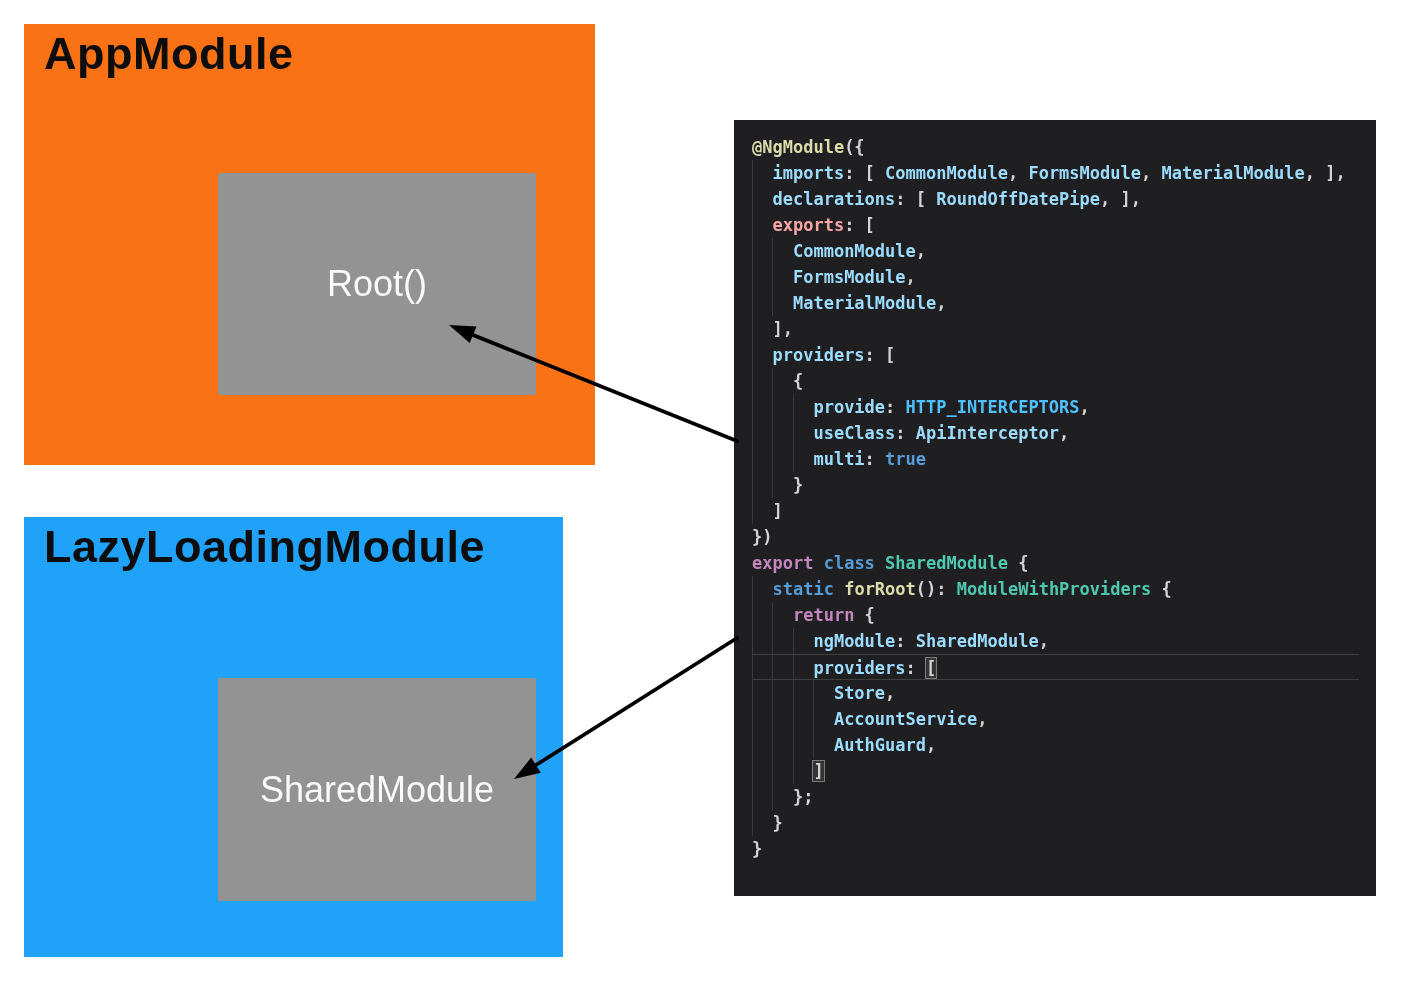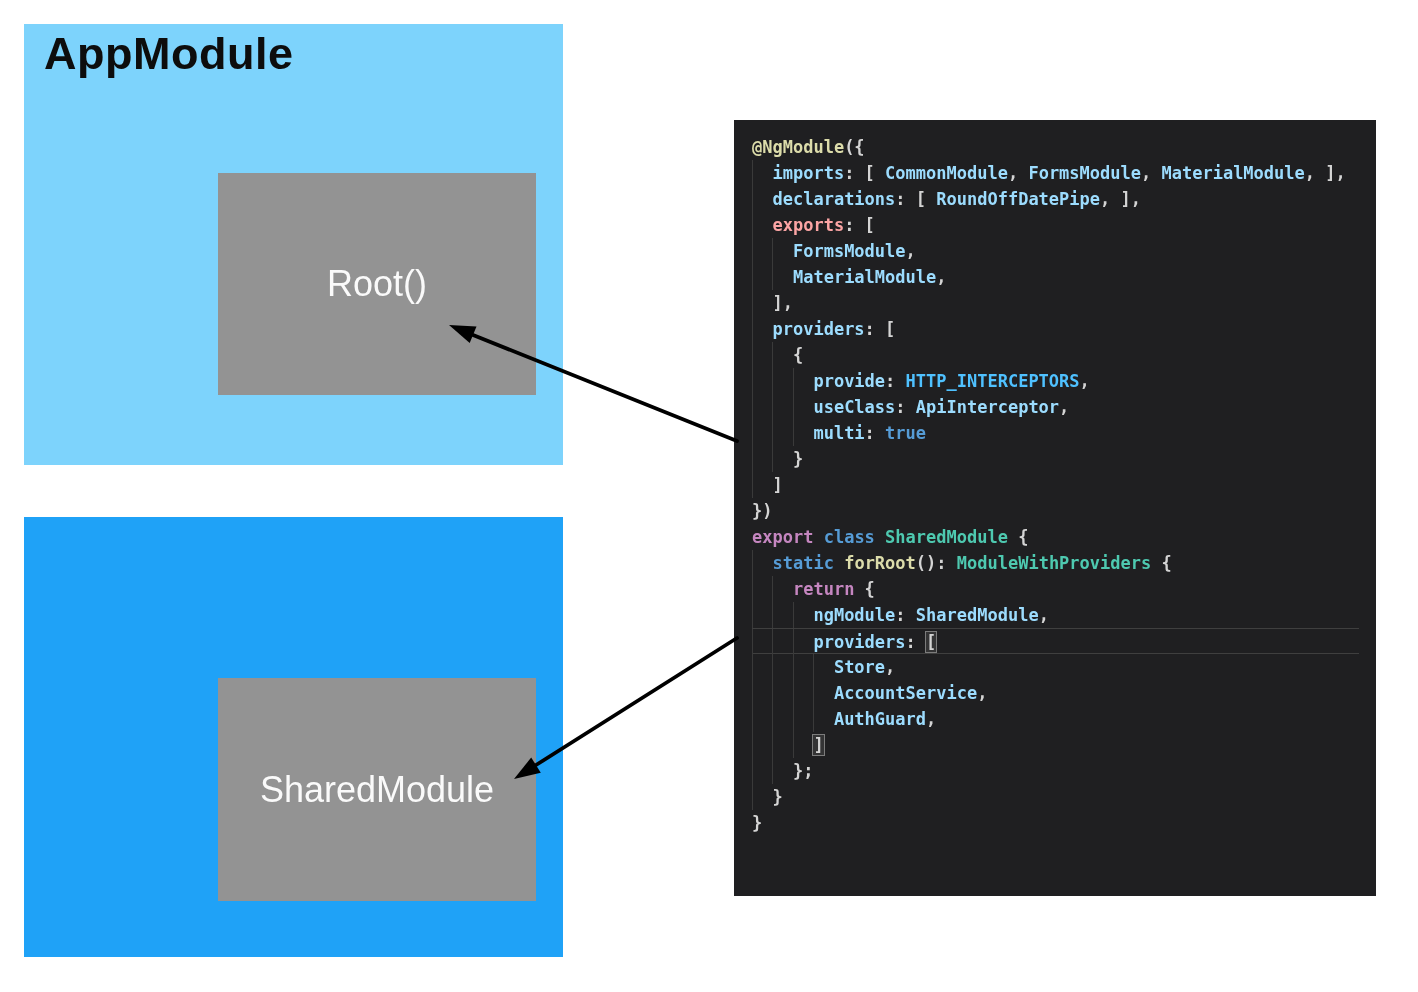--- a/index.html
+++ b/index.html
@@ -46,39 +46,41 @@
     position:absolute;top:0;width:1px;height:26px;background:#3a3a3a;
   }
   .tok{display:inline;}
   .tok.boxed{
     outline:1px solid #7c7c7c;background:rgba(128,128,128,0.22);
   }
 </style>
 </head>
 <body>
 
-<div id="app-module" class="module-box" style="background-color: #7dd3fc;">
+<div id="app-module" class="module-box" style="background-color: #f97316; padding-left: 32px;">
   <div class="module-title">AppModule</div>
   <div id="app-inner" class="inner-box" style="background-color: rgb(147, 147, 147);">
     <div class="inner-label">Root()</div>
   </div>
 </div>
 
 <div id="lazy-module" class="module-box" style="background-color: rgb(31, 162, 247);">
+  <div class="module-title">LazyLoadingModule</div>
   <div id="lazy-inner" class="inner-box" style="background-color: rgb(147, 147, 147);">
     <div class="inner-label">SharedModule</div>
   </div>
 </div>
 
 <div id="code-panel" style="background-color: rgb(31, 31, 33);">
   <div id="code-lines">
       <div class="code-line"><span class="tok" style="color: rgb(220, 220, 170);">@NgModule</span><span class="tok" style="color: rgb(212, 212, 212);">({</span></div>
       <div class="code-line"><span class="indent-guide" style="left: 0ch;"></span><span class="tok" style="color: rgb(212, 212, 212);">  </span><span class="tok" style="color: rgb(156, 220, 254);">imports</span><span class="tok" style="color: rgb(212, 212, 212);">: [ </span><span class="tok" style="color: rgb(156, 220, 254);">CommonModule</span><span class="tok" style="color: rgb(212, 212, 212);">, </span><span class="tok" style="color: rgb(156, 220, 254);">FormsModule</span><span class="tok" style="color: rgb(212, 212, 212);">, </span><span class="tok" style="color: rgb(156, 220, 254);">MaterialModule</span><span class="tok" style="color: rgb(212, 212, 212);">, </span><span class="tok" style="color: rgb(212, 212, 212);">],</span></div>
       <div class="code-line"><span class="indent-guide" style="left: 0ch;"></span><span class="tok" style="color: rgb(212, 212, 212);">  </span><span class="tok" style="color: rgb(156, 220, 254);">declarations</span><span class="tok" style="color: rgb(212, 212, 212);">: [ </span><span class="tok" style="color: rgb(156, 220, 254);">RoundOffDatePipe</span><span class="tok" style="color: rgb(212, 212, 212);">, ],</span></div>
       <div class="code-line"><span class="indent-guide" style="left: 0ch;"></span><span class="tok" style="color: rgb(212, 212, 212);">  </span><span class="tok" style="color: #fca5a5;">exports</span><span class="tok" style="color: rgb(212, 212, 212);">: [</span></div>
+      <div class="code-line"><span class="indent-guide" style="left: 0ch;"></span><span class="indent-guide" style="left: 2ch;"></span><span class="tok" style="color: rgb(212, 212, 212);">    </span><span class="tok" style="color: rgb(156, 220, 254);">CommonModule</span><span class="tok" style="color: rgb(212, 212, 212);">,</span></div>
       <div class="code-line"><span class="indent-guide" style="left: 0ch;"></span><span class="indent-guide" style="left: 2ch;"></span><span class="tok" style="color: rgb(212, 212, 212);">    </span><span class="tok" style="color: rgb(156, 220, 254);">FormsModule</span><span class="tok" style="color: rgb(212, 212, 212);">,</span></div>
       <div class="code-line"><span class="indent-guide" style="left: 0ch;"></span><span class="indent-guide" style="left: 2ch;"></span><span class="tok" style="color: rgb(212, 212, 212);">    </span><span class="tok" style="color: rgb(156, 220, 254);">MaterialModule</span><span class="tok" style="color: rgb(212, 212, 212);">,</span></div>
       <div class="code-line"><span class="indent-guide" style="left: 0ch;"></span><span class="tok" style="color: rgb(212, 212, 212);">  ],</span></div>
       <div class="code-line"><span class="indent-guide" style="left: 0ch;"></span><span class="tok" style="color: rgb(212, 212, 212);">  </span><span class="tok" style="color: rgb(156, 220, 254);">providers</span><span class="tok" style="color: rgb(212, 212, 212);">: [</span></div>
       <div class="code-line"><span class="indent-guide" style="left: 0ch;"></span><span class="indent-guide" style="left: 2ch;"></span><span class="tok" style="color: rgb(212, 212, 212);">    {</span></div>
       <div class="code-line"><span class="indent-guide" style="left: 0ch;"></span><span class="indent-guide" style="left: 2ch;"></span><span class="indent-guide" style="left: 4ch;"></span><span class="tok" style="color: rgb(212, 212, 212);">      </span><span class="tok" style="color: rgb(156, 220, 254);">provide</span><span class="tok" style="color: rgb(212, 212, 212);">: </span><span class="tok" style="color: rgb(79, 193, 255);">HTTP_INTERCEPTORS</span><span class="tok" style="color: rgb(212, 212, 212);">,</span></div>
       <div class="code-line"><span class="indent-guide" style="left: 0ch;"></span><span class="indent-guide" style="left: 2ch;"></span><span class="indent-guide" style="left: 4ch;"></span><span class="tok" style="color: rgb(212, 212, 212);">      </span><span class="tok" style="color: rgb(156, 220, 254);">useClass</span><span class="tok" style="color: rgb(212, 212, 212);">: </span><span class="tok" style="color: rgb(156, 220, 254);">ApiInterceptor</span><span class="tok" style="color: rgb(212, 212, 212);">,</span></div>
       <div class="code-line"><span class="indent-guide" style="left: 0ch;"></span><span class="indent-guide" style="left: 2ch;"></span><span class="indent-guide" style="left: 4ch;"></span><span class="tok" style="color: rgb(212, 212, 212);">      </span><span class="tok" style="color: rgb(156, 220, 254);">multi</span><span class="tok" style="color: rgb(212, 212, 212);">: </span><span class="tok" style="color: rgb(86, 156, 214);">true</span></div>
       <div class="code-line"><span class="indent-guide" style="left: 0ch;"></span><span class="indent-guide" style="left: 2ch;"></span><span class="tok" style="color: rgb(212, 212, 212);">    }</span></div>
       <div class="code-line"><span class="indent-guide" style="left: 0ch;"></span><span class="tok" style="color: rgb(212, 212, 212);">  ]</span></div>

